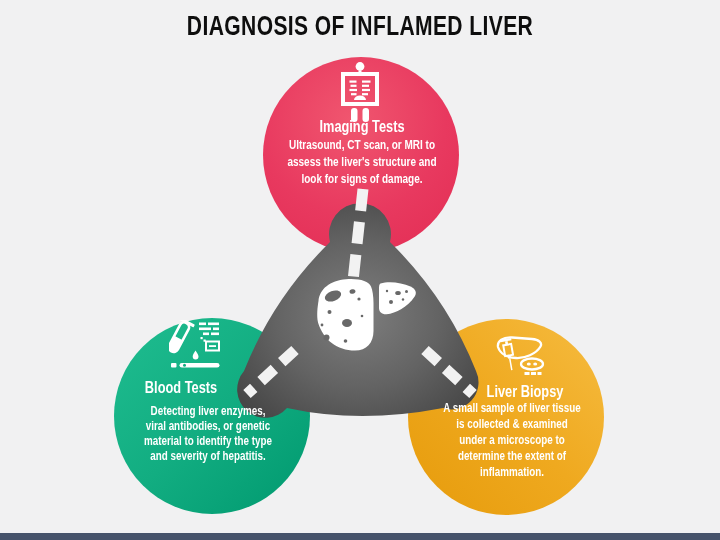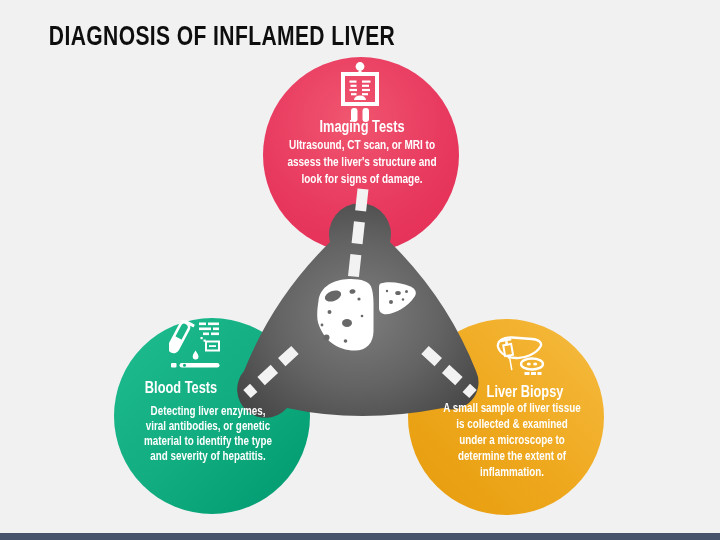--- a/index.html
+++ b/index.html
@@ -1,21 +1,21 @@
 <!DOCTYPE html>
 <html><head>
 <meta charset="utf-8">
 <style>
   html,body{margin:0;padding:0;background:#e6e6e8;}
   .canvas{
     position:relative; width:720px; height:540px; margin:0 auto;
     background:#f1f1f2; overflow:hidden;
     font-family:"Liberation Sans","DejaVu Sans",sans-serif;
   }
-  .header{position:absolute;left:0;top:21px;width:720px;z-index:4;}
+  .header{position:absolute;left:0;top:11px;width:720px;text-align:center;z-index:4;}
   .header .cx{
     display:inline-block;transform:scaleX(.78);transform-origin:50% 50%;
     font-size:27px;font-weight:bold;color:#0e0e0e;letter-spacing:.5px;white-space:nowrap;
   }
   .footer{position:absolute;left:0;bottom:0;width:720px;height:7px;background:#46536b;z-index:5;}
 
   .circle{position:absolute;border-radius:50%;z-index:1;}
   .circle.pink{left:263px;top:57px;width:196px;height:196px;
     background:radial-gradient(circle at 45% 32%, #f0566f 0%, #e8395f 55%, #e22c53 100%);}
   .circle.green{left:114px;top:318px;width:196px;height:196px;

